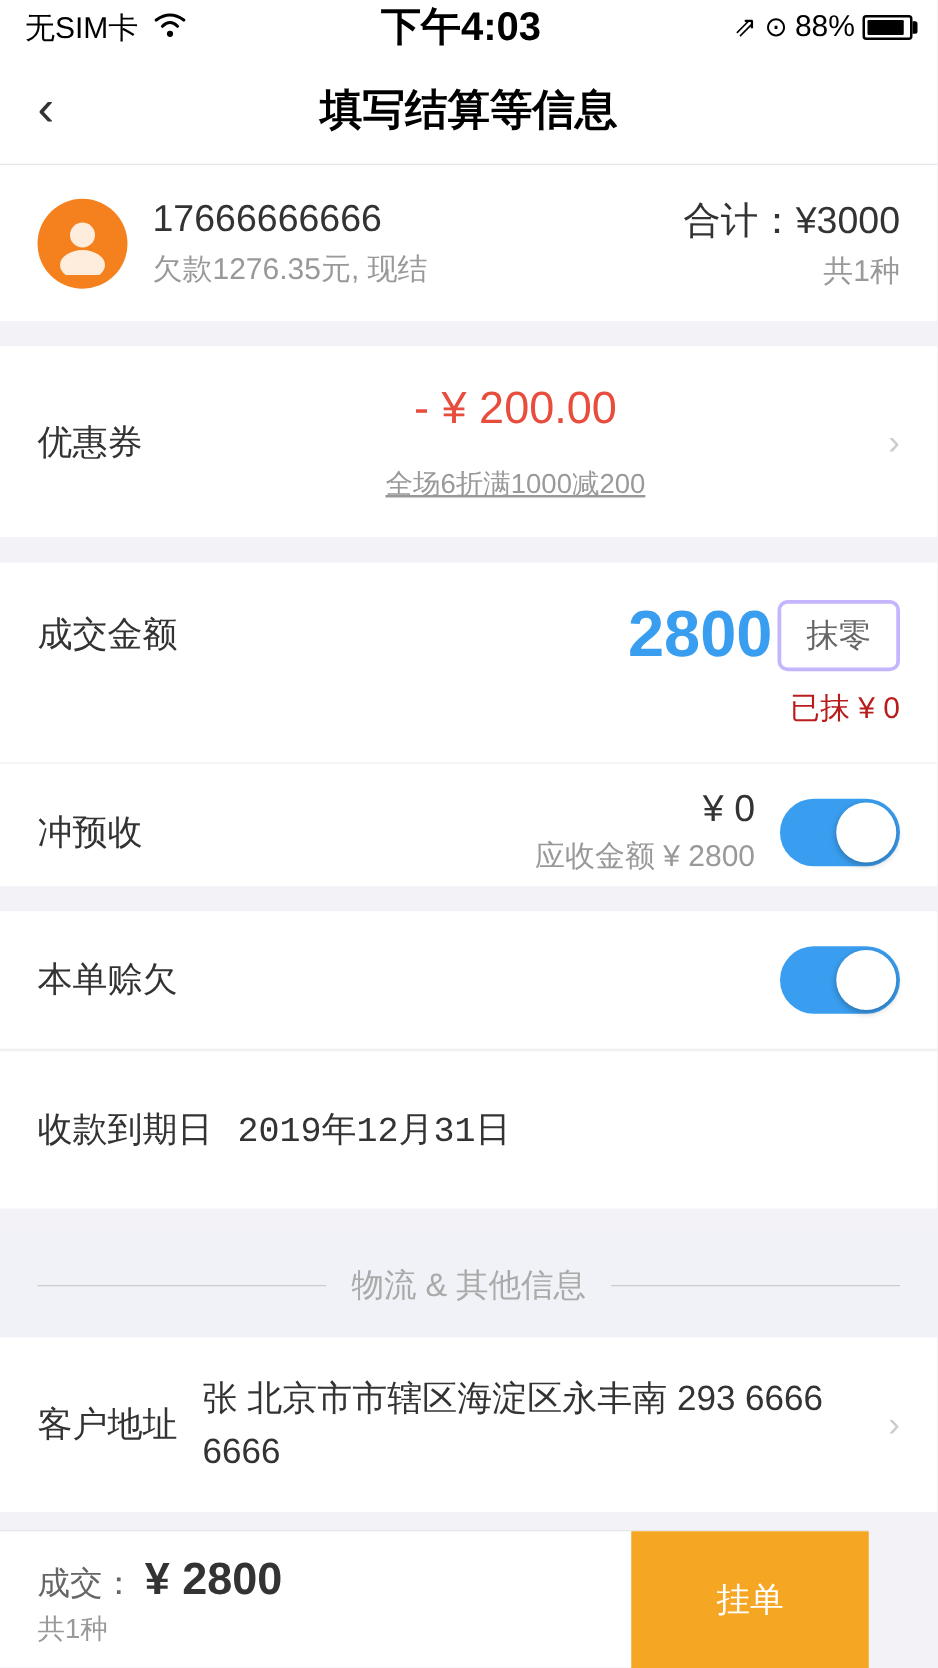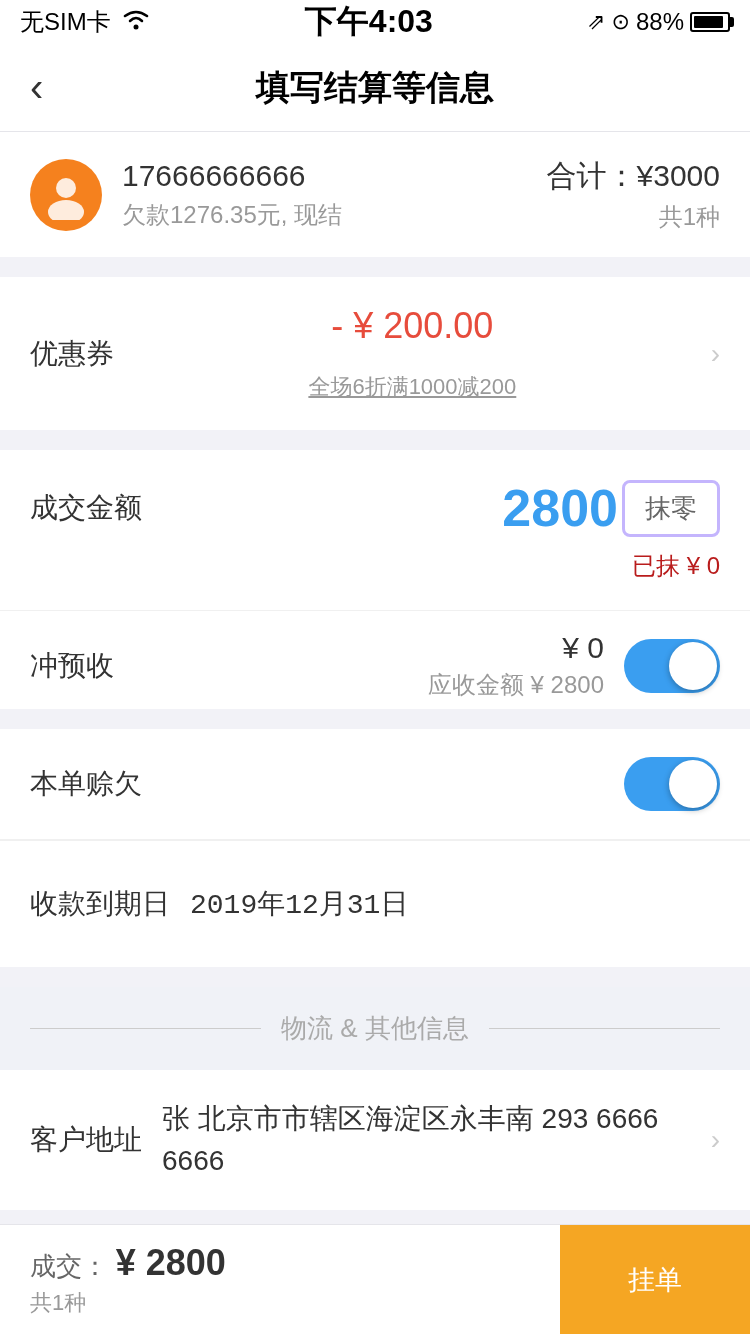--- a/index.html
+++ b/index.html
@@ -191,21 +191,21 @@
     .address-value { font-size: 28px; color: #333; flex: 1; line-height: 1.5; }
     .address-chevron { color: #ccc; font-size: 28px; flex-shrink: 0; }
 
     
     .empty-space { background: #f2f2f7; flex: 1; min-height: 180px; }
 
     
     .bottom-bar {
       position: fixed;
       bottom: 0;
-      width: 750px;
+      width: 695px;
       height: 110px;
       background: #fff;
       display: flex;
       align-items: center;
       border-top: 1px solid #e5e5ea;
     }
     .bottom-summary {
       flex: 1;
       padding: 0 30px;
     }

